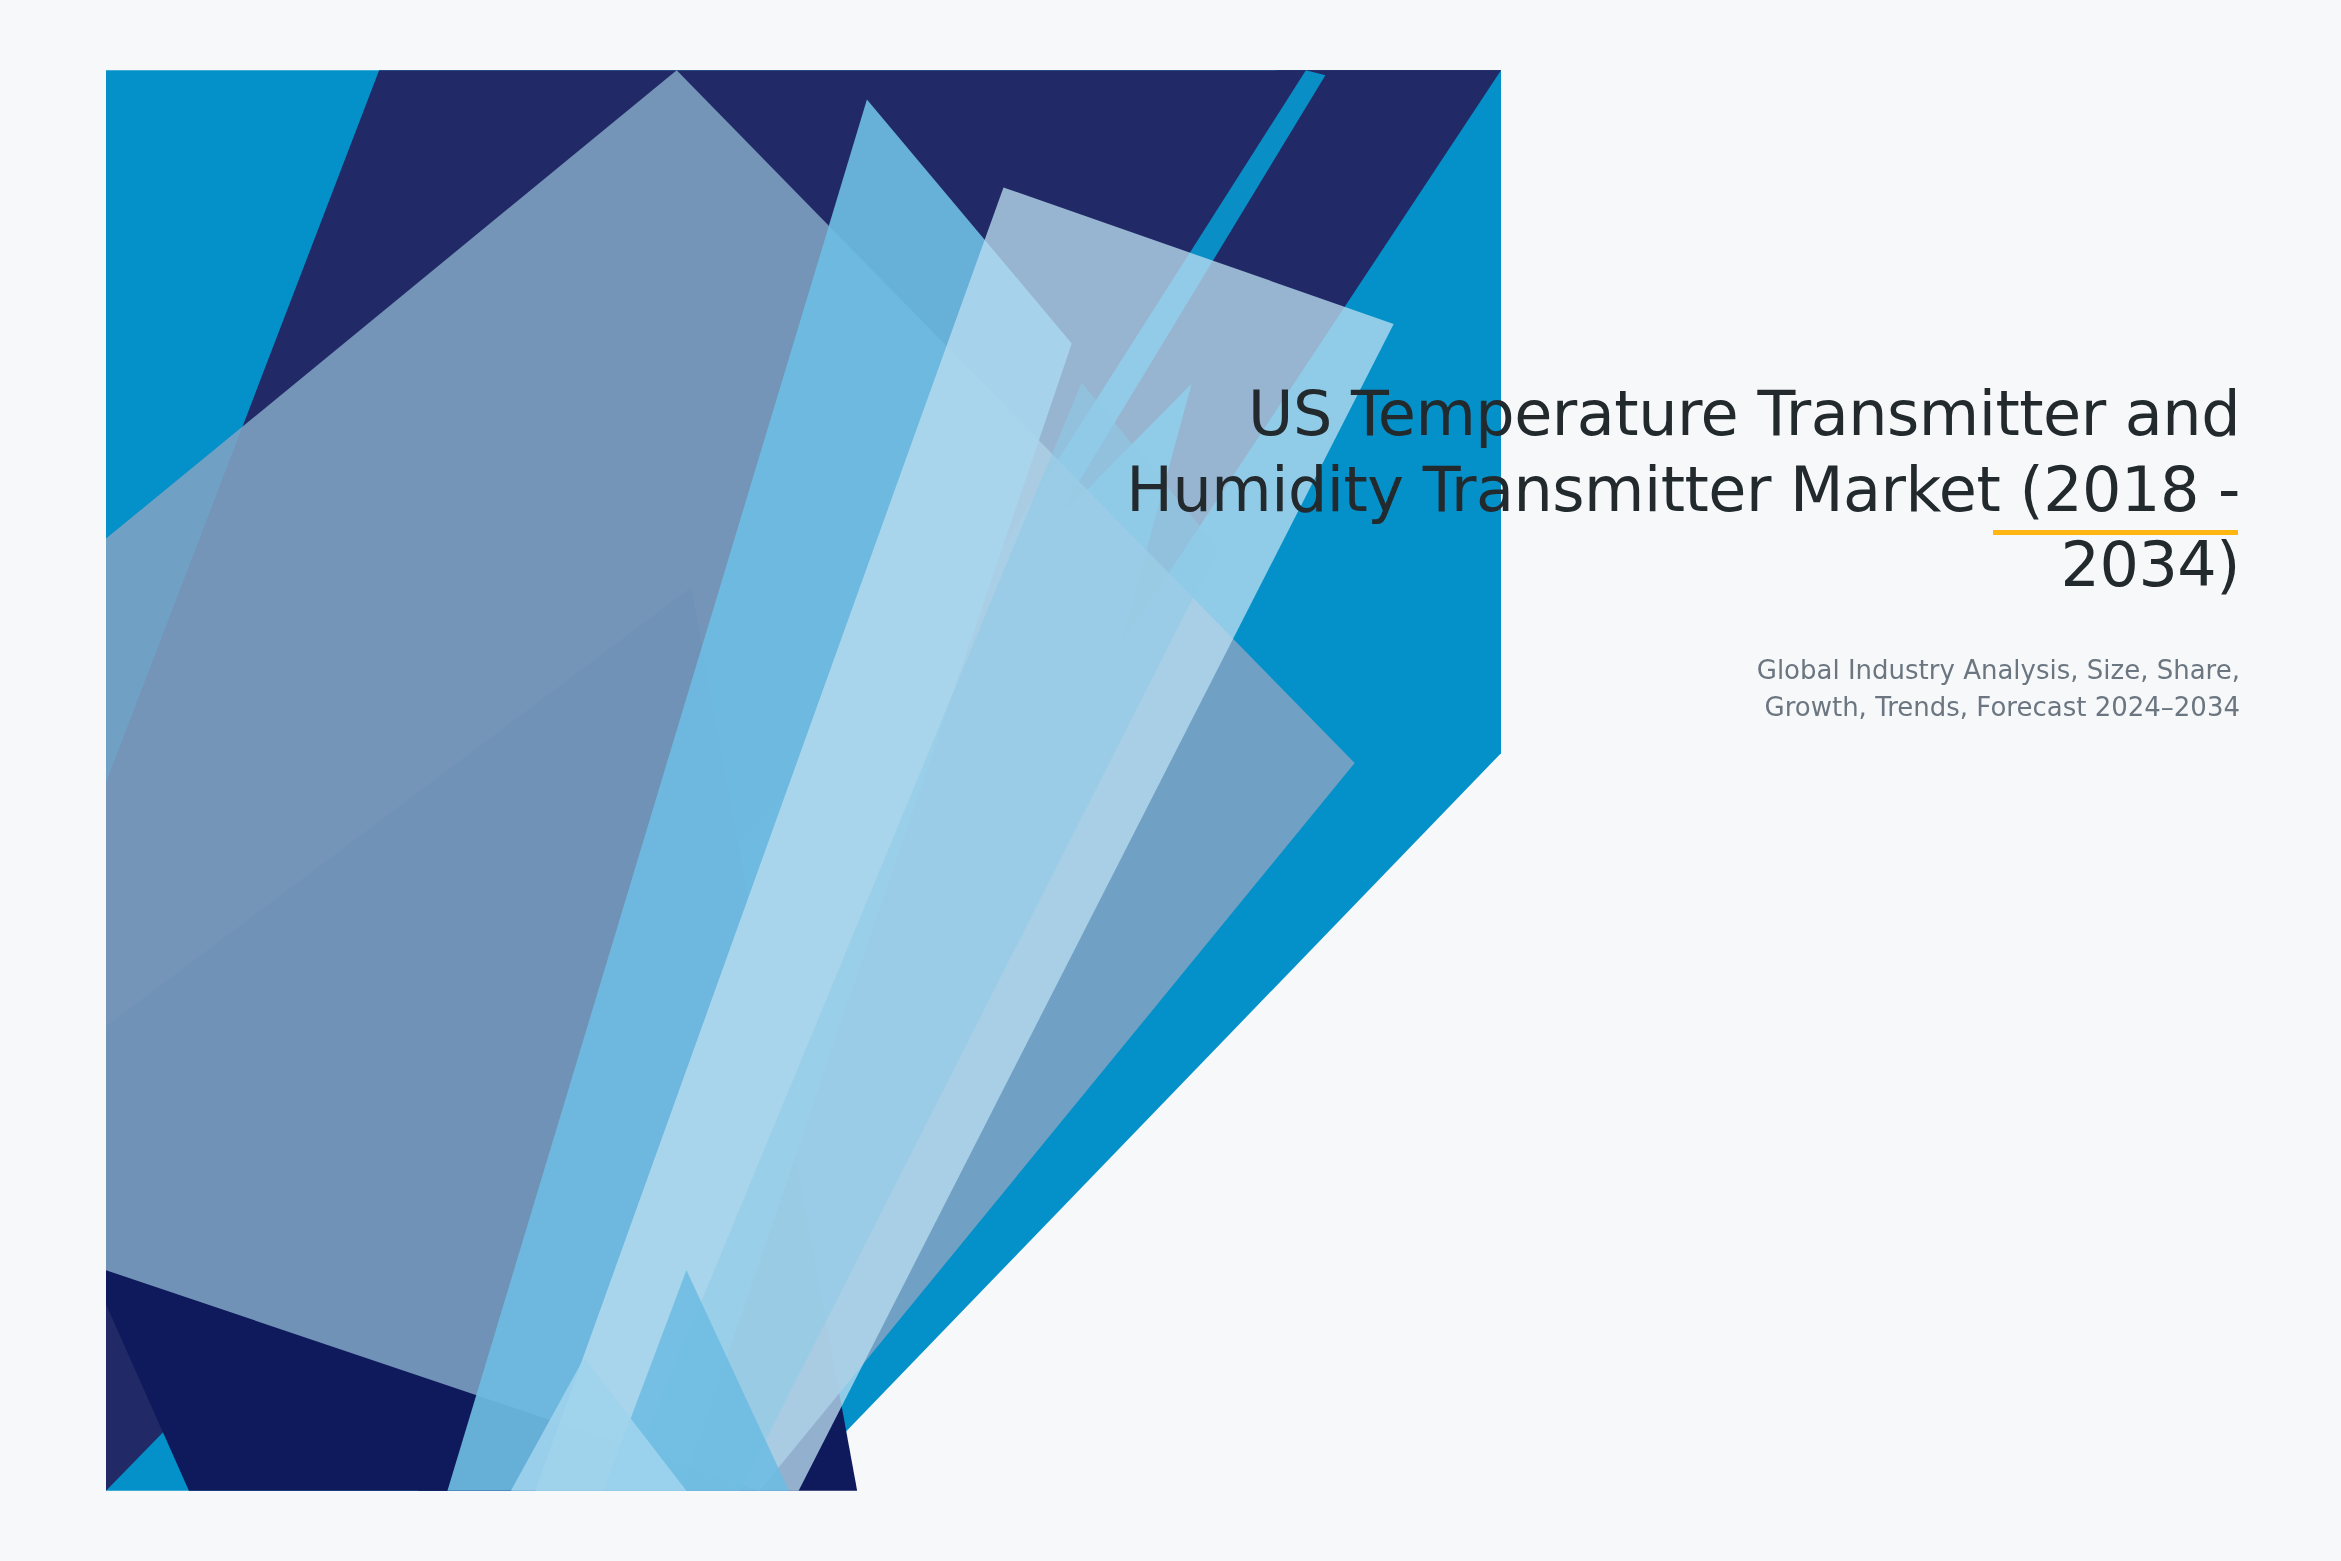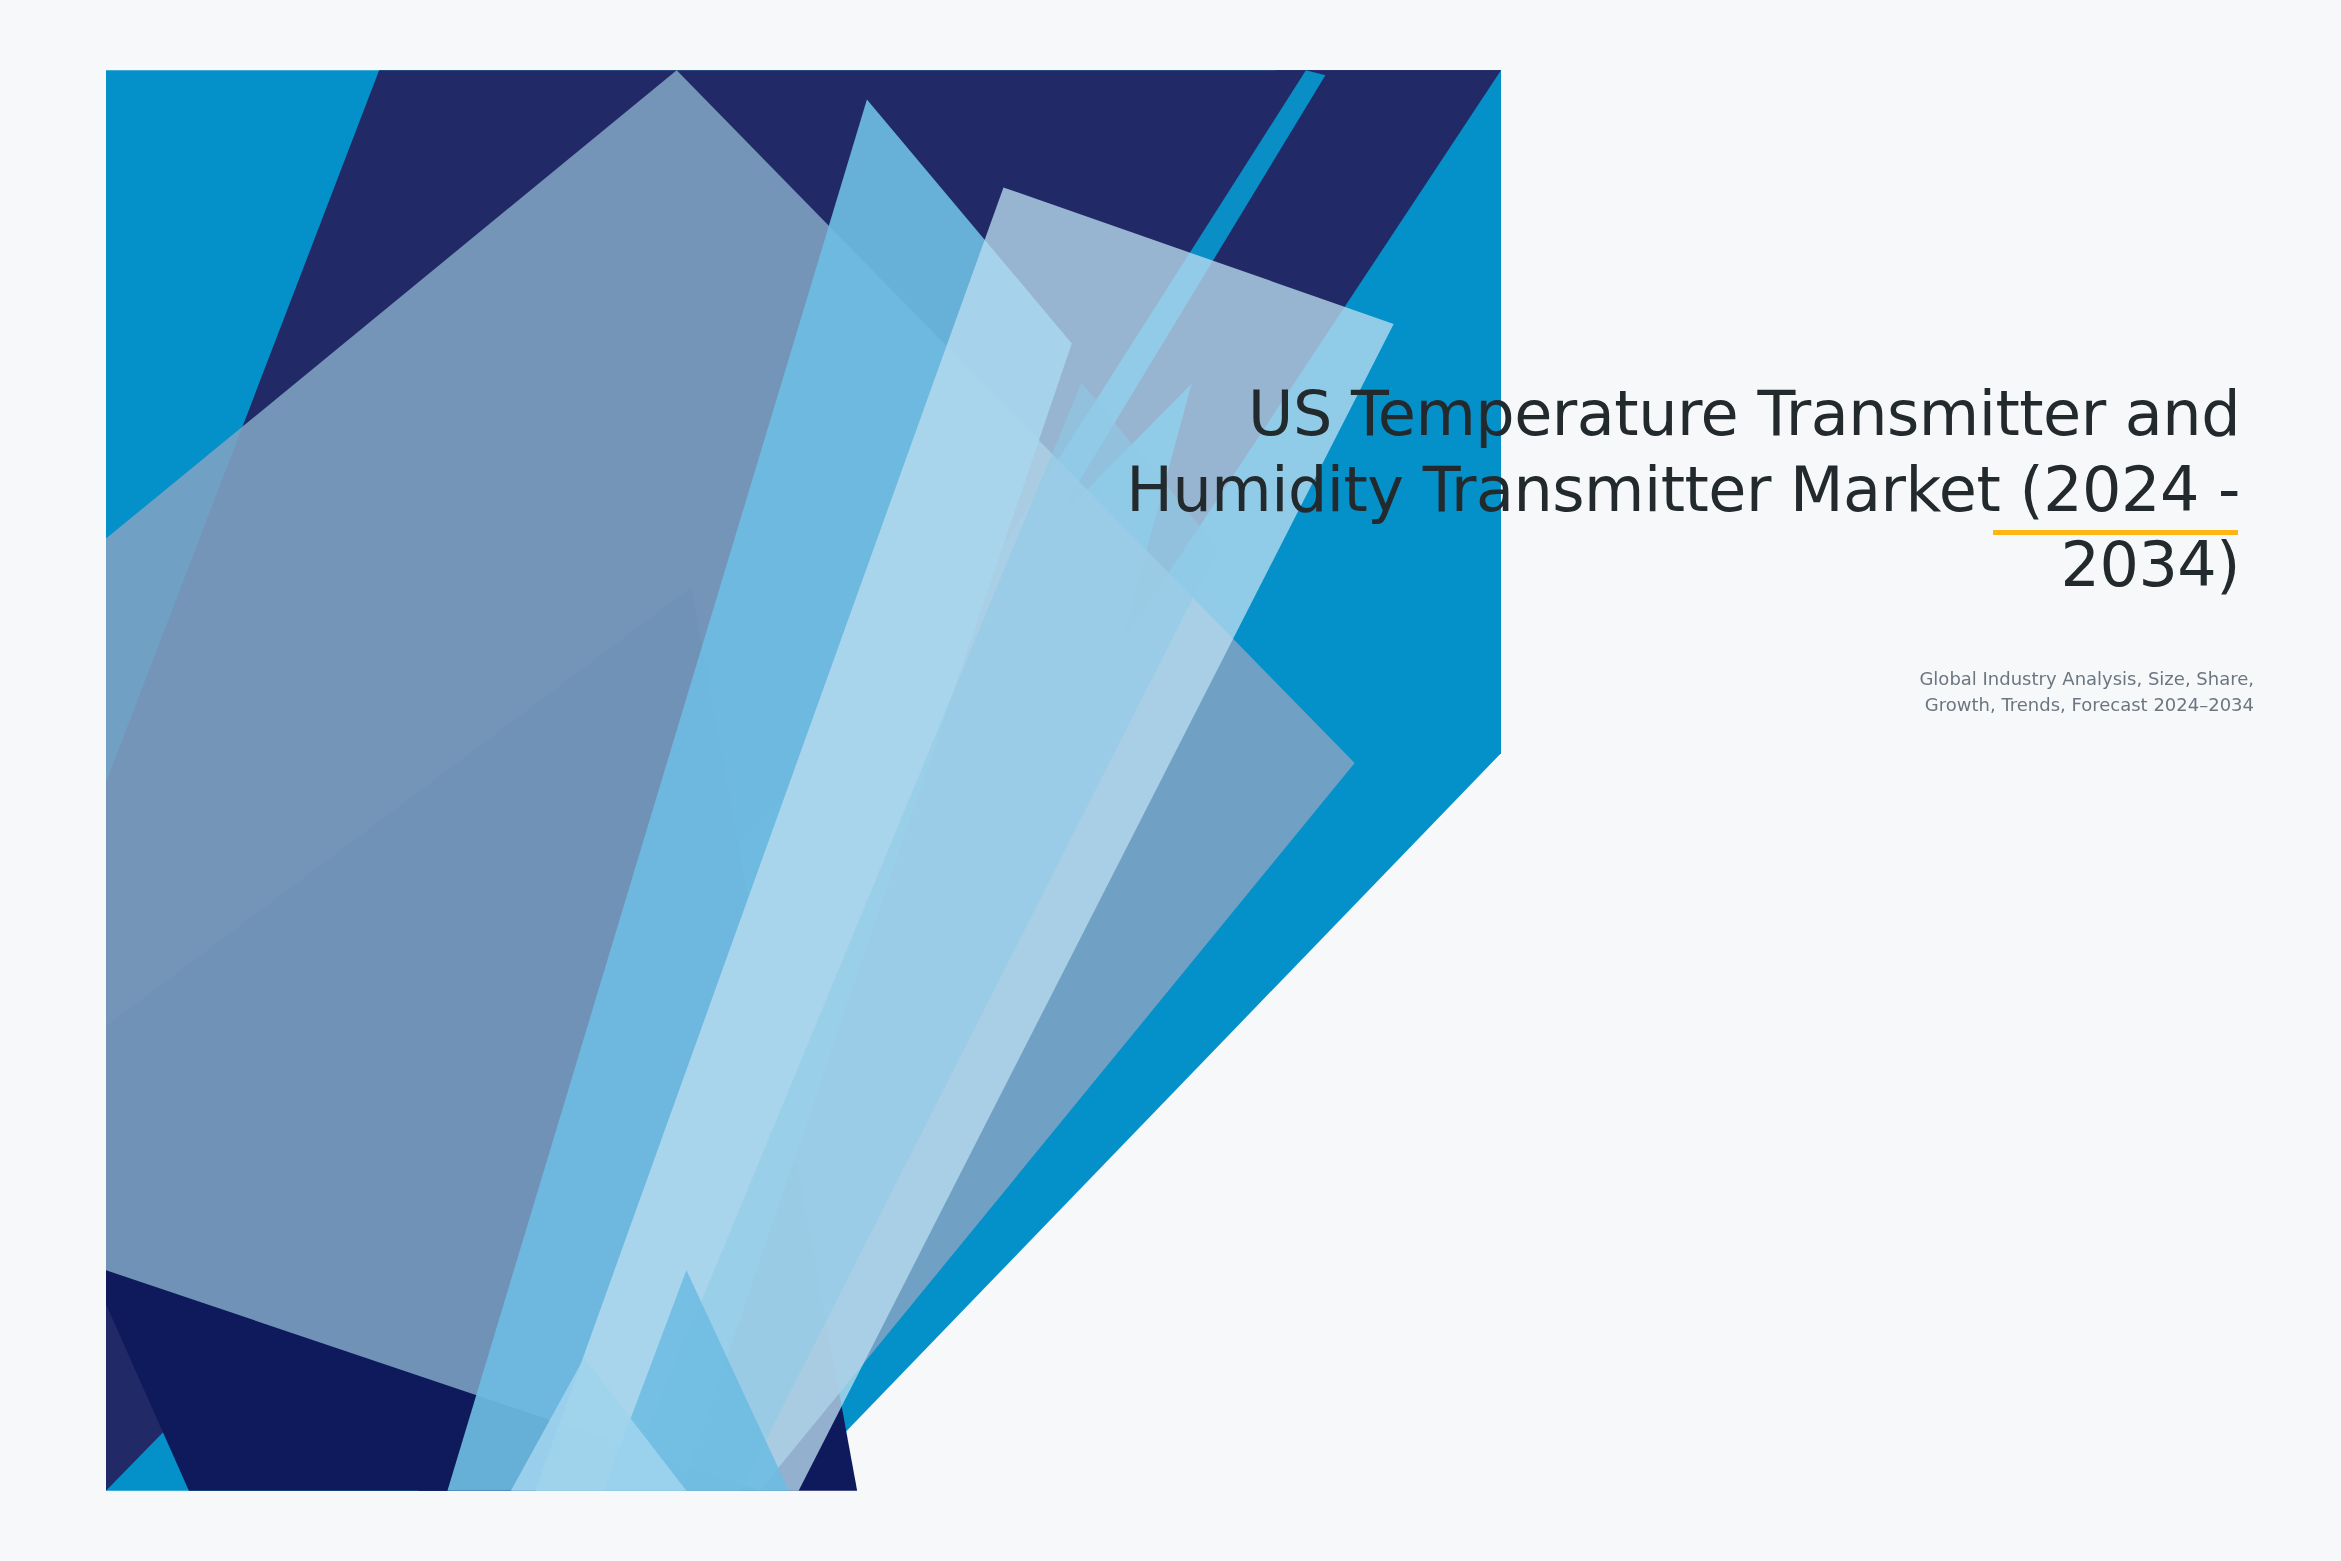--- a/index.html
+++ b/index.html
@@ -56,26 +56,26 @@
     width: 245px;
     height: 5.4px;
     background: #ffb612;
     border-radius: 0.5px;
   }
   #subtitle {
     position: absolute;
     left: 732px;
     top: 652px;
     width: 1508px;
-    margin: 14px;
+    margin: 0;
     text-align: right;
     color: #6b7680;
     font-family: "DejaVu Sans", sans-serif;
     font-weight: 400;
-    font-size: 18px;
+    font-size: 26px;
     line-height: 1.42;
     white-space: pre-line;
   }
 </style>
 </head>
 <body>
 
 <div id="page">
 
   <div id="artwork">
@@ -103,21 +103,21 @@
 
       <polygon points="1190,2460 1400,2912 1020,2912" fill="#6ebce2" fill-opacity="0.9"></polygon>
 
       <polygon points="980,2640 1190,2912 830,2912" fill="#9fd3ec" fill-opacity="0.9"></polygon>
 
     </svg>
   </div>
 
   <div id="text-block">
     <h1 id="title">US Temperature Transmitter and
-Humidity Transmitter Market (2024 -
+Humidity Transmitter Market (2018 -
 2034)</h1>
   </div>
 
   <div id="accent-bar"></div>
 
   <p id="subtitle">Global Industry Analysis, Size, Share,
 Growth, Trends, Forecast 2024–2034</p>
 
 </div>
 

